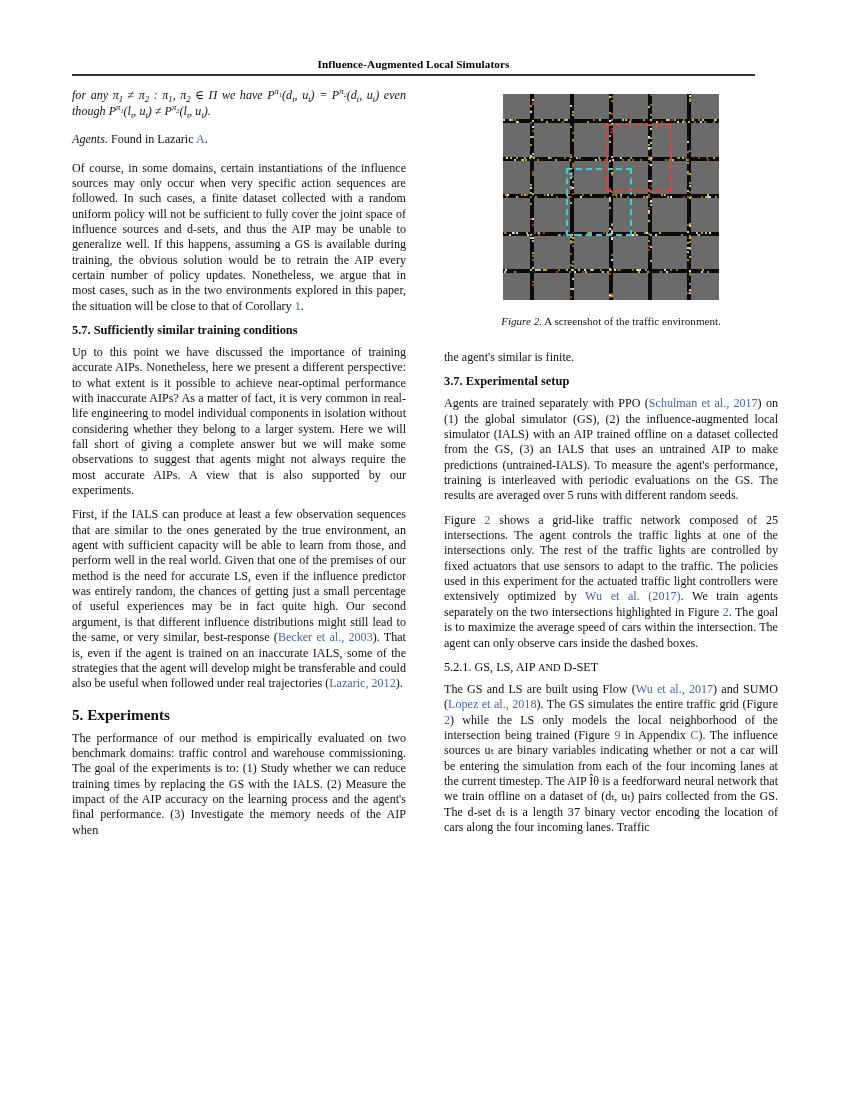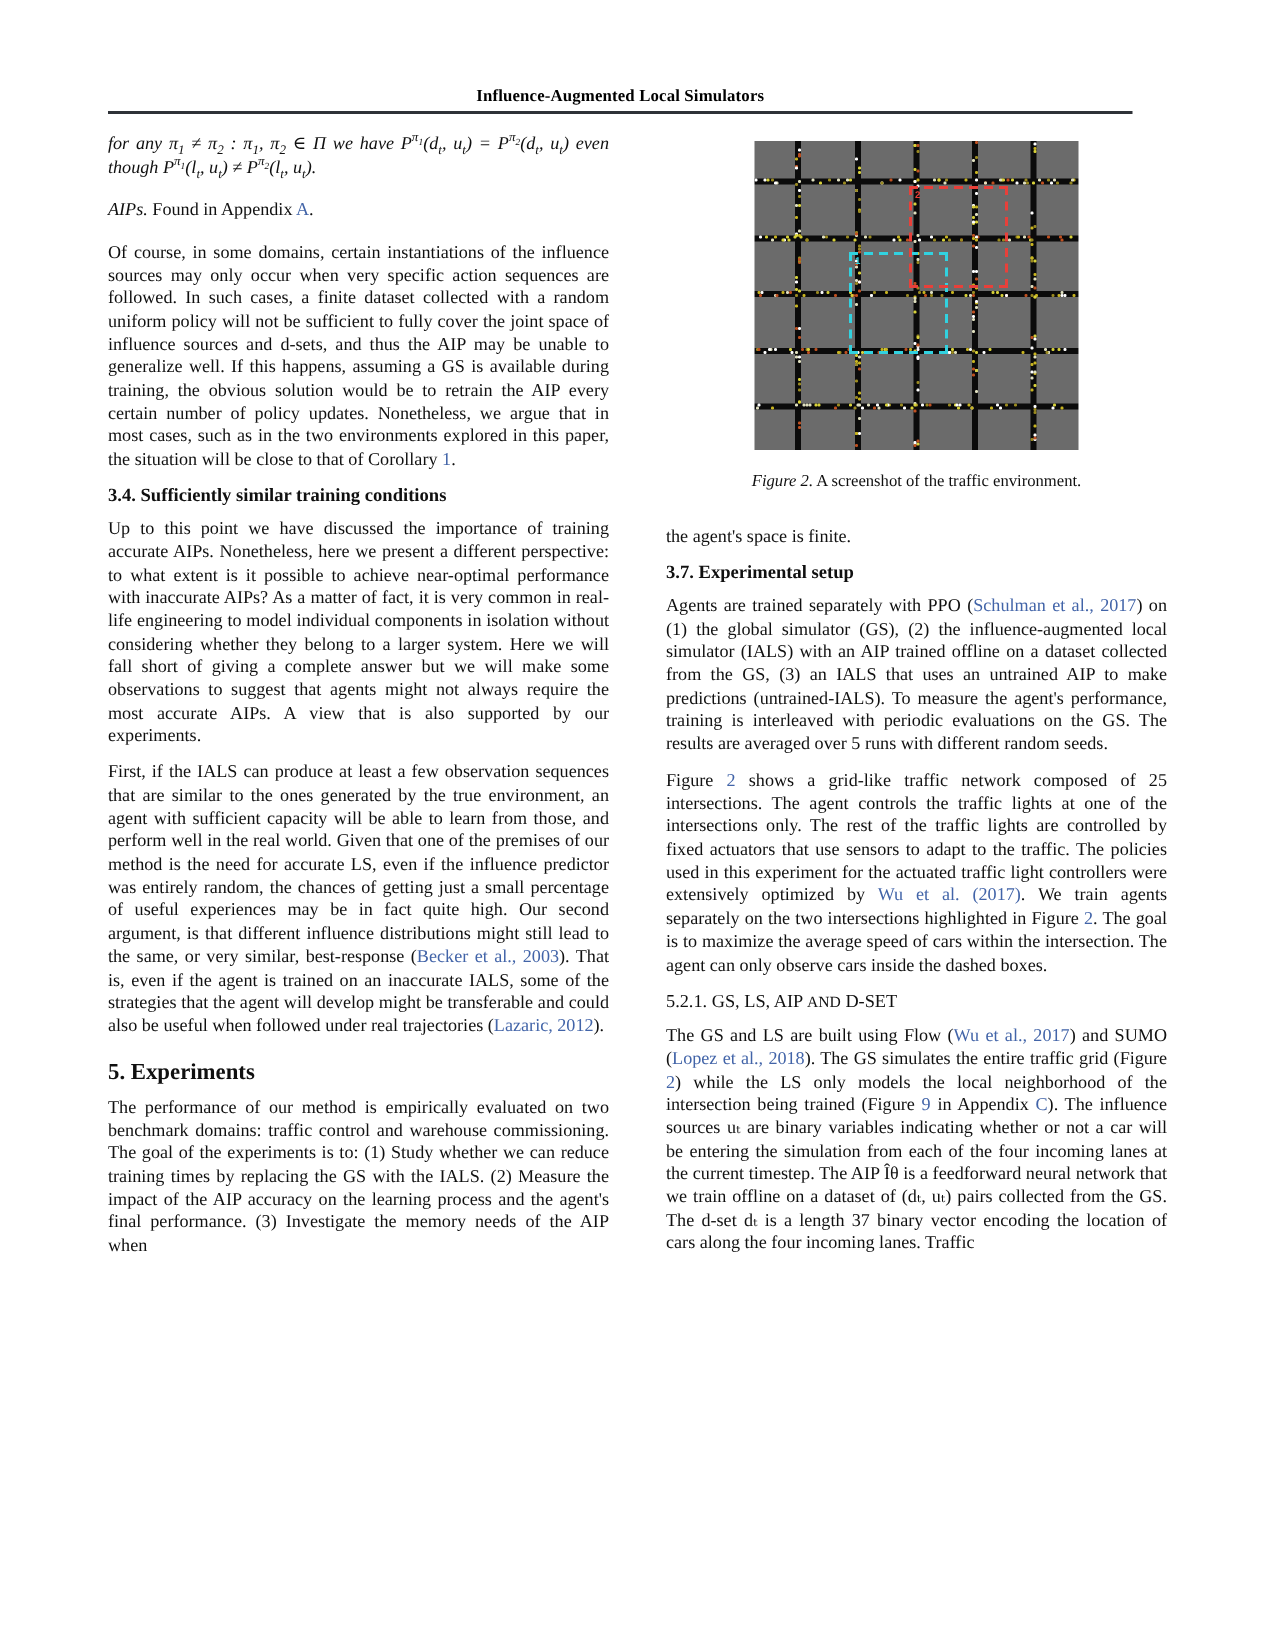--- a/index.html
+++ b/index.html
@@ -148,28 +148,28 @@
 
   <div class="columns">
 
     <div class="col">
 
       <div class="eqn-lead">
         <span class="it">for any </span><span class="mono-math">π<sub>1</sub></span><span class="it"> ≠ </span><span class="mono-math">π<sub>2</sub></span><span class="it"> : </span><span class="mono-math">π<sub>1</sub>, π<sub>2</sub></span><span class="it"> ∈ Π we have </span><span class="mono-math">P<sup>π<sub>1</sub></sup>(d<sub>t</sub>, u<sub>t</sub>)</span><span class="it"> = </span><span class="mono-math">P<sup>π<sub>2</sub></sup>(d<sub>t</sub>, u<sub>t</sub>)</span><span class="it"> even though </span><span class="mono-math">P<sup>π<sub>1</sub></sup>(l<sub>t</sub>, u<sub>t</sub>)</span><span class="it"> ≠ </span><span class="mono-math">P<sup>π<sub>2</sub></sup>(l<sub>t</sub>, u<sub>t</sub>)</span><span class="it">.</span>
       </div>
 
       <div class="proof">
-        <span class="lbl">AIPs.</span>
-        <span>Found in Appendix</span>
+        <span class="lbl">Agents.</span>
+        <span>Found in Lazaric</span>
         <span class="lnk">A</span>.
       </div>
 
       <p><span>Of course, in some domains, certain instantiations of the influence sources may only occur when very specific action sequences are followed. In such cases, a finite dataset collected with a random uniform policy will not be sufficient to fully cover the joint space of influence sources and d-sets, and thus the AIP may be unable to generalize well. If this happens, assuming a GS is available during training, the obvious solution would be to retrain the AIP every certain number of policy updates. Nonetheless, we argue that in most cases, such as in the two environments explored in this paper, the situation will be close to that of Corollary</span> <span class="lnk">1</span><span>.</span></p>
 
-      <h2 class="sec">3.4. Sufficiently similar training conditions</h2>
+      <h2 class="sec">5.7. Sufficiently similar training conditions</h2>
 
       <p>Up to this point we have discussed the importance of training accurate AIPs. Nonetheless, here we present a different perspective: to what extent is it possible to achieve near-optimal performance with inaccurate AIPs? As a matter of fact, it is very common in real-life engineering to model individual components in isolation without considering whether they belong to a larger system. Here we will fall short of giving a complete answer but we will make some observations to suggest that agents might not always require the most accurate AIPs. A view that is also supported by our experiments.</p>
 
       <p><span>First, if the IALS can produce at least a few observation sequences that are similar to the ones generated by the true environment, an agent with sufficient capacity will be able to learn from those, and perform well in the real world. Given that one of the premises of our method is the need for accurate LS, even if the influence predictor was entirely random, the chances of getting just a small percentage of useful experiences may be in fact quite high. Our second argument, is that different influence distributions might still lead to the same, or very similar, best-response (</span><span class="lnk">Becker et al., 2003</span><span>). That is, even if the agent is trained on an inaccurate IALS, some of the strategies that the agent will develop might be transferable and could also be useful when followed under real trajectories (</span><span class="lnk">Lazaric, 2012</span><span>).</span></p>
 
       <h2 class="sec big">5. Experiments</h2>
 
       <p>The performance of our method is empirically evaluated on two benchmark domains: traffic control and warehouse commissioning. The goal of the experiments is to: (1) Study whether we can reduce training times by replacing the GS with the IALS. (2) Measure the impact of the AIP accuracy on the learning process and the agent's final performance. (3) Investigate the memory needs of the AIP when</p>
 
     </div>
@@ -622,21 +622,21 @@
             <div class="sel-num" style="left: 67px; top: 77px; color: rgb(49, 210, 224);">1</div>
             <div class="sel-box red" style="left: 103px; top: 30px; width: 66px; height: 68px; border-color: rgb(232, 64, 58);"></div>
             <div class="sel-num" style="left: 107px; top: 33px; color: rgb(232, 64, 58);">2</div>
           </div>
         <div class="fig-caption">
           <span class="fignum">Figure 2.</span>
           <span>A screenshot of the traffic environment.</span>
         </div>
       </div>
 
-      <p style="margin-top:22px">the agent's space is finite.</p>
+      <p style="margin-top:22px">the agent's similar is finite.</p>
 
       <h2 class="sec">3.7. Experimental setup</h2>
 
       <p><span>Agents are trained separately with PPO (</span><span class="lnk">Schulman et al., 2017</span><span>) on (1) the global simulator (GS), (2) the influence-augmented local simulator (IALS) with an AIP trained offline on a dataset collected from the GS, (3) an IALS that uses an untrained AIP to make predictions (untrained-IALS). To measure the agent's performance, training is interleaved with periodic evaluations on the GS. The results are averaged over 5 runs with different random seeds.</span></p>
 
 
       <p><span>Figure</span> <span class="lnk">2</span> <span>shows a grid-like traffic network composed of 25 intersections. The agent controls the traffic lights at one of the intersections only. The rest of the traffic lights are controlled by fixed actuators that use sensors to adapt to the traffic. The policies used in this experiment for the actuated traffic light controllers were extensively optimized by</span> <span class="lnk">Wu et al. (2017)</span><span>. We train agents separately on the two intersections highlighted in Figure</span> <span class="lnk">2</span><span>. The goal is to maximize the average speed of cars within the intersection. The agent can only observe cars inside the dashed boxes.</span></p>
 
       <h3 class="subsub"><span>5.2.1. GS, LS, AIP</span> <span class="sc">AND</span> <span>D-SET</span></h3>
 

